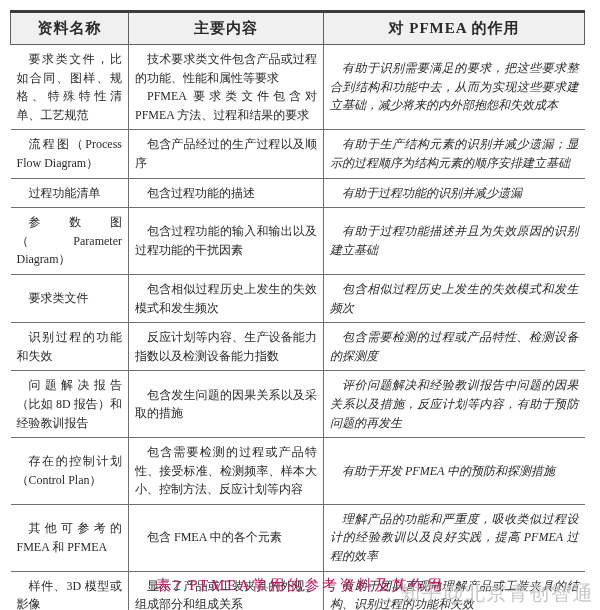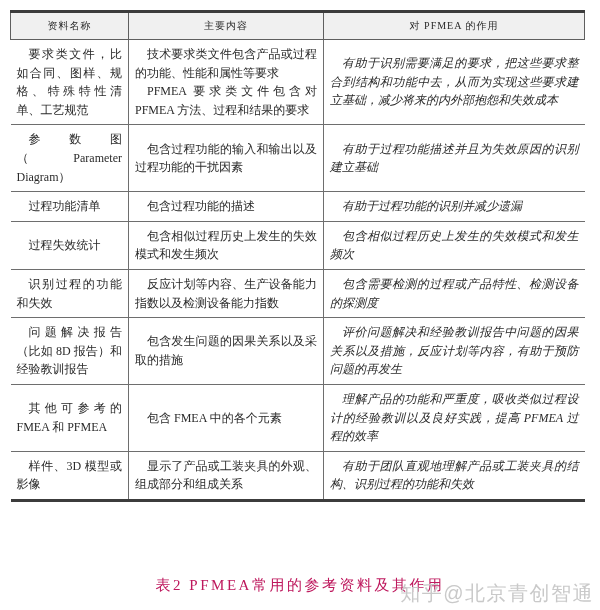--- a/index.html
+++ b/index.html
@@ -24,22 +24,22 @@
   }
   .ref-table col.c1 { width: 118px; }
   .ref-table col.c2 { width: 195px; }
   .ref-table col.c3 { width: 261px; }
   .ref-table thead th {
     background: #f0f0f0;
     border-top: 3px solid #3c3c3c;
     border-bottom: 1px solid #5f5f5f;
     border-left: 1px solid #5f5f5f;
     border-right: 1px solid #5f5f5f;
-    font-size: 10px;
-    font-weight: normal;
+    font-size: 15px;
+    font-weight: bold;
     text-align: center;
     padding: 6px 2px;
     letter-spacing: 1px;
   }
   .ref-table tbody td {
     border-top: 1px solid #6e6e6e;
     border-bottom: 1px solid #6e6e6e;
     border-left: 1px solid #6e6e6e;
     border-right: 1px solid #6e6e6e;
     vertical-align: middle;
@@ -104,43 +104,54 @@
           <td>
             <p>技术要求类文件包含产品或过程的功能、性能和属性等要求</p>
             <p>PFMEA 要求类文件包含对 PFMEA 方法、过程和结果的要求</p>
           </td>
           <td>
             <p>有助于识别需要满足的要求，把这些要求整合到结构和功能中去，从而为实现这些要求建立基础，减少将来的内外部抱怨和失效成本</p>
           </td>
         </tr>
         <tr>
           <td>
+            <p>流程图（Process Flow Diagram）</p>
+          </td>
+          <td>
+            <p>包含产品经过的生产过程以及顺序</p>
+          </td>
+          <td>
+            <p>有助于生产结构元素的识别并减少遗漏；显示的过程顺序为结构元素的顺序安排建立基础</p>
+          </td>
+        </tr>
+        <tr>
+          <td>
+            <p>过程功能清单</p>
+          </td>
+          <td>
+            <p>包含过程功能的描述</p>
+          </td>
+          <td>
+            <p>有助于过程功能的识别并减少遗漏</p>
+          </td>
+        </tr>
+        <tr>
+          <td>
             <p>参数图（Parameter Diagram）</p>
           </td>
           <td>
             <p>包含过程功能的输入和输出以及过程功能的干扰因素</p>
           </td>
           <td>
             <p>有助于过程功能描述并且为失效原因的识别建立基础</p>
           </td>
         </tr>
         <tr>
           <td>
-            <p>过程功能清单</p>
-          </td>
-          <td>
-            <p>包含过程功能的描述</p>
-          </td>
-          <td>
-            <p>有助于过程功能的识别并减少遗漏</p>
-          </td>
-        </tr>
-        <tr>
-          <td>
-            <p>过程失效统计</p>
+            <p>要求类文件</p>
           </td>
           <td>
             <p>包含相似过程历史上发生的失效模式和发生频次</p>
           </td>
           <td>
             <p>包含相似过程历史上发生的失效模式和发生频次</p>
           </td>
         </tr>
         <tr>
           <td>
@@ -155,20 +166,31 @@
         </tr>
         <tr>
           <td>
             <p>问题解决报告（比如 8D 报告）和经验教训报告</p>
           </td>
           <td>
             <p>包含发生问题的因果关系以及采取的措施</p>
           </td>
           <td>
             <p>评价问题解决和经验教训报告中问题的因果关系以及措施，反应计划等内容，有助于预防问题的再发生</p>
+          </td>
+        </tr>
+        <tr>
+          <td>
+            <p>存在的控制计划（Control Plan）</p>
+          </td>
+          <td>
+            <p>包含需要检测的过程或产品特性、接受标准、检测频率、样本大小、控制方法、反应计划等内容</p>
+          </td>
+          <td>
+            <p>有助于开发 PFMEA 中的预防和探测措施</p>
           </td>
         </tr>
         <tr>
           <td>
             <p>其他可参考的 FMEA 和 PFMEA</p>
           </td>
           <td>
             <p>包含 FMEA 中的各个元素</p>
           </td>
           <td>

